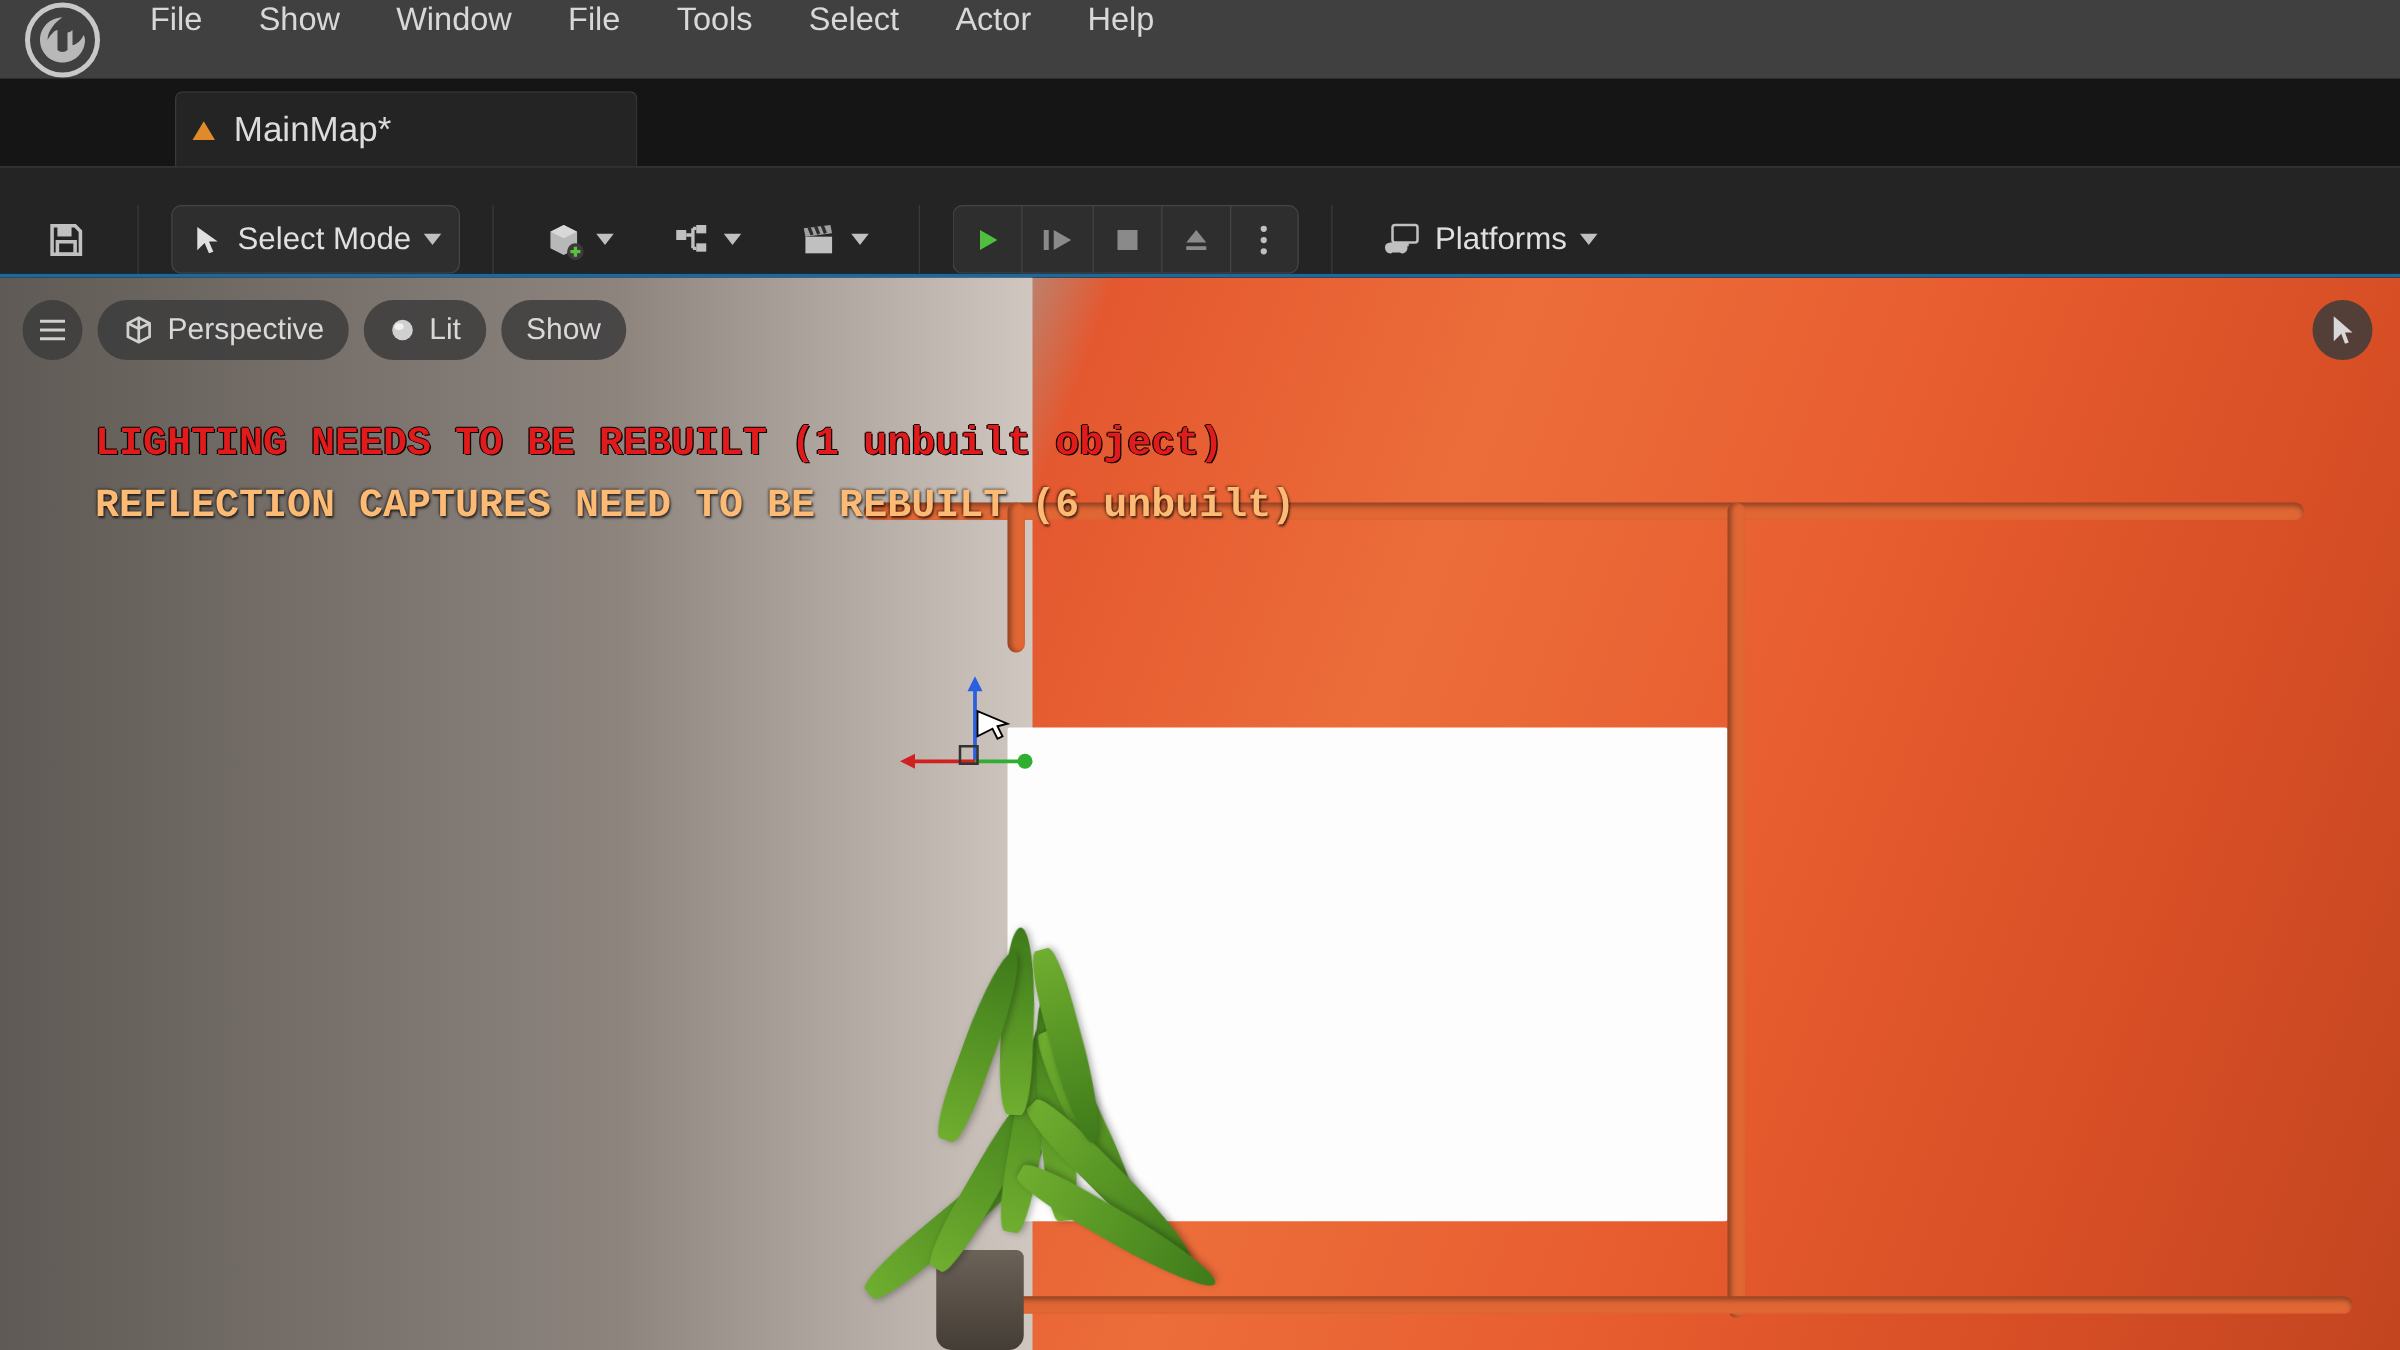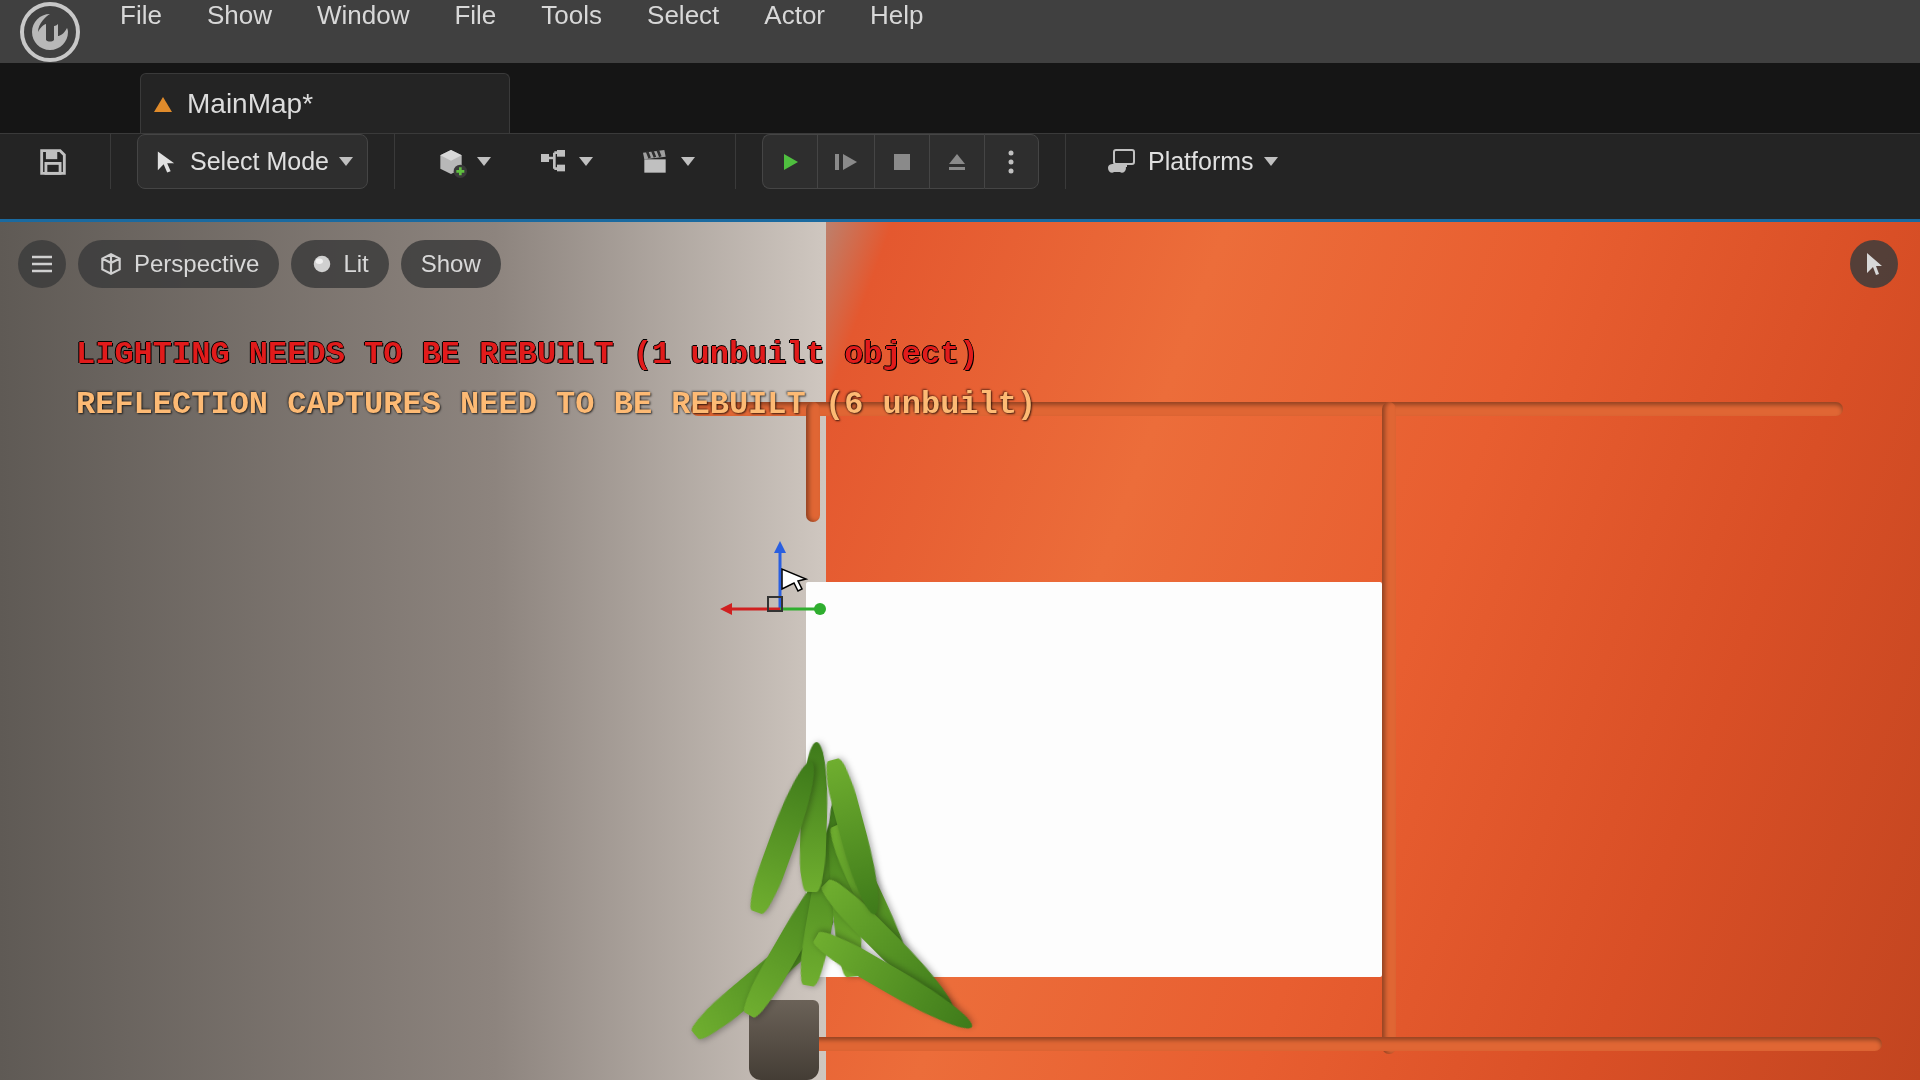--- a/index.html
+++ b/index.html
@@ -31,21 +31,21 @@
 .tab {
   background:#242424; border:1px solid #3a3a3a; border-bottom:none;
   border-radius:6px 6px 0 0;
   height:60px; min-width:370px;
   display:flex; align-items:center; gap:12px;
   padding:0 10px; font-size:28px; color:#dcdcdc;
 }
 .tab-icon { width:24px; height:24px; }
 .toolbar {
   height:86px; background:#242424; border-top:1px solid #3a3a3a;
-  display:flex; align-items:flex-start; gap:18px; padding:0 22px;
+  display:flex; align-items:flex-end; gap:18px; padding:0 22px;
 }
 .tb-group { display:flex; align-items:center; gap:0; }
 .tb-btn {
   background:#2e2e2e; border:1px solid #454545; border-radius:8px;
   height:55px; min-width:55px;
   display:flex; align-items:center; justify-content:center;
   padding:0 14px; gap:10px; cursor:pointer;
 }
 .tb-btn.nobg { background:transparent; border:none; }
 .tb-btn.joined-left { border-radius:8px 0 0 8px; border-right:none;}

